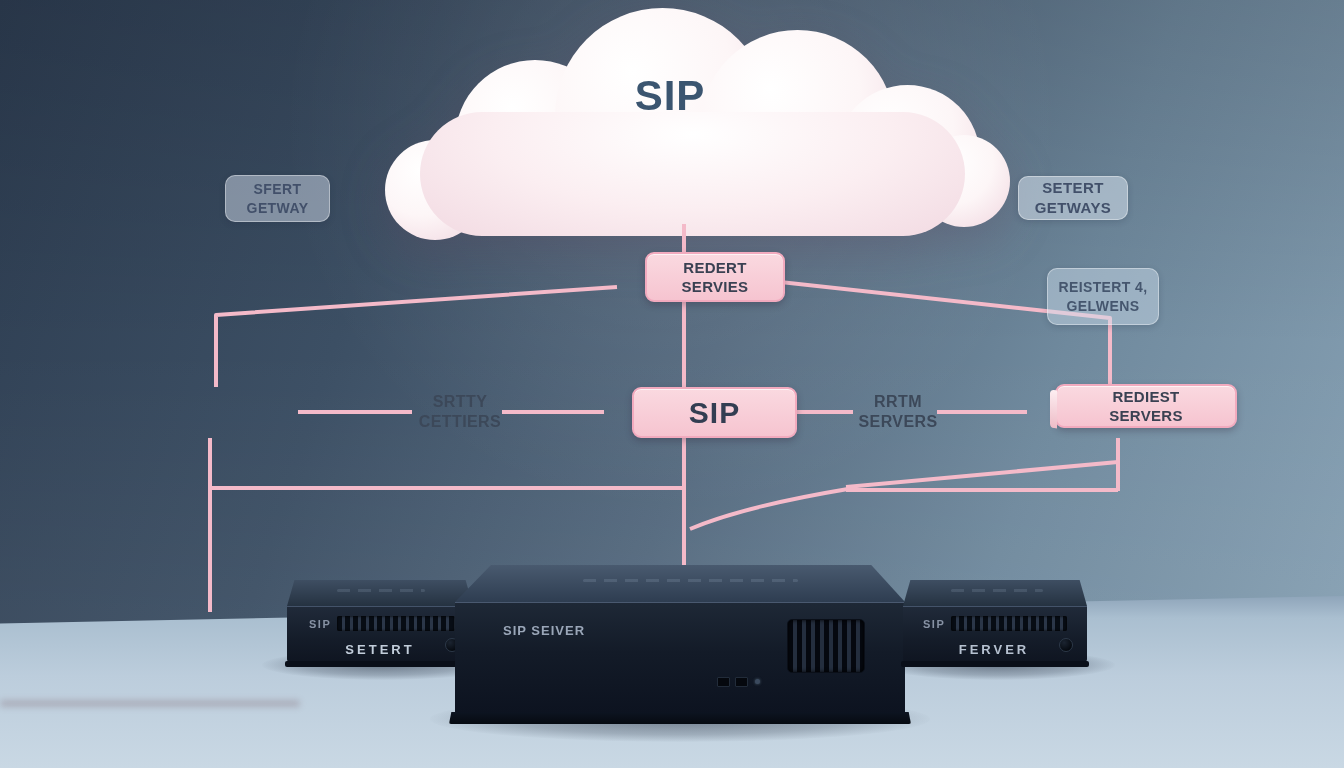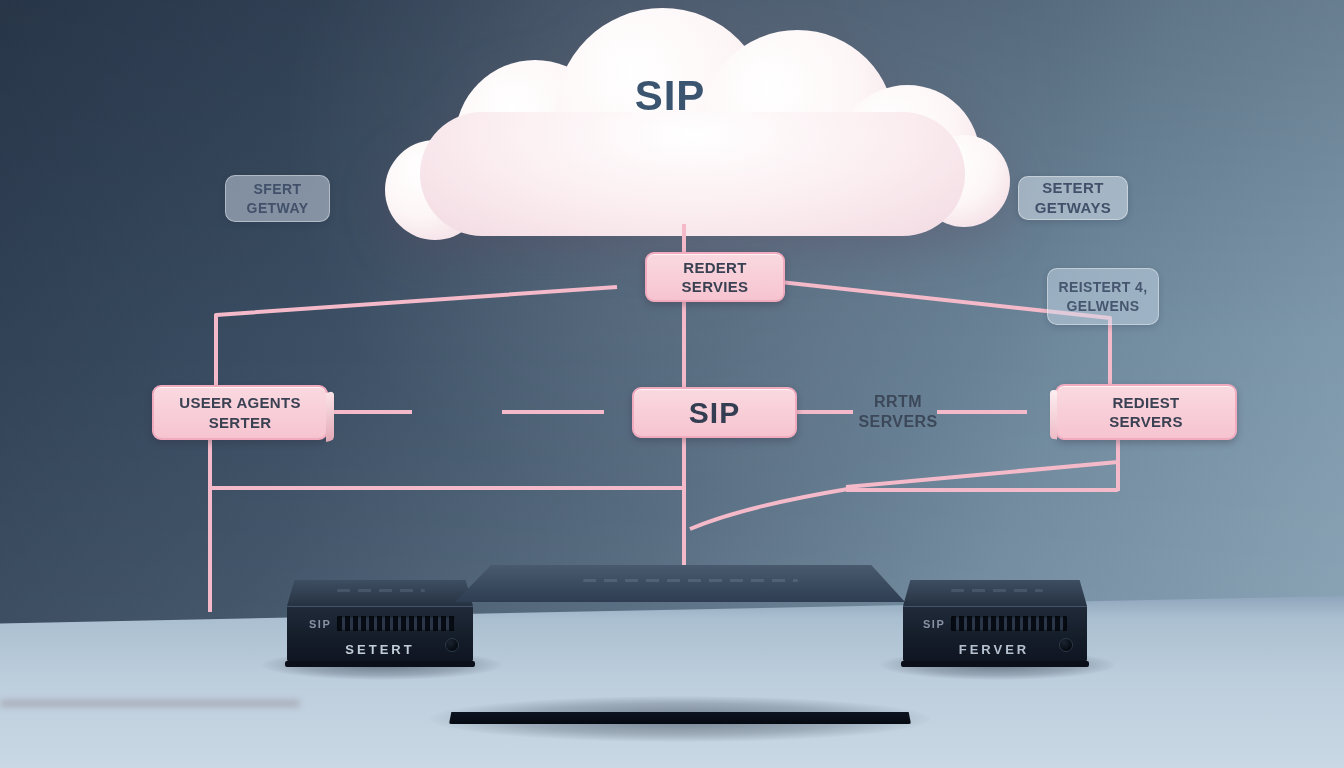--- a/index.html
+++ b/index.html
@@ -52,21 +52,21 @@
     margin-left:30px;
   }
   .node-label{white-space:pre-line;text-align:center;font-weight:700;font-size:15px;
     line-height:1.3;color:#3a4152;letter-spacing:0.3px;}
   .node.redirect{left:615px;top:252px;width:140px;height:50px;}
   .node.user-agents{left:122px;top:385px;width:176px;height:55px;}
   .node.user-agents::after{content:"";position:absolute;right:-8px;top:5px;width:8px;height:96%;
     background:linear-gradient(180deg,#fbe3e8,#e3aab8);transform:skewY(-14deg);border-radius:0 4px 4px 0;}
   .node.sip-core{left:602px;top:387px;width:165px;height:51px;}
   .node.sip-core .node-label{font-size:30px;letter-spacing:1px;color:#333e52;}
-  .node.rediest{left:1025px;top:384px;width:182px;height:56px;}
+  .node.rediest{left:1025px;top:384px;width:182px;height:44px;}
   .node.rediest::before{content:"";position:absolute;left:-7px;top:4px;width:7px;height:95%;
     background:linear-gradient(180deg,#fdeef1,#eebcc7);transform:skewY(10deg);border-radius:4px 0 0 4px;}
 
   
   .badge{
     position:absolute;z-index:4;display:flex;align-items:center;justify-content:center;
     border-radius:10px;box-sizing:border-box;
     background:rgba(203,213,228,0.52);border:1px solid rgba(255,255,255,0.38);
     box-shadow:0 2px 6px rgba(30,40,60,0.18);
   }
@@ -187,24 +187,20 @@
       <path d="M1118 490 L846 490"></path>
       <path d="M1118 462 L846 487"></path>
       <path d="M848 489 C 800 497 735 510 690 529"></path>
     </g>
   </svg>
 
   <div class="node redirect">
     <span class="node-label">REDERT
 SERVIES</span>
   </div>
-  <div class="node user-agents">
-    <span class="node-label">USEER AGENTS
-SERTER</span>
-  </div>
   <div class="node sip-core">
     <span class="node-label">SIP</span>
   </div>
   <div class="node rediest">
     <span class="node-label">REDIEST
 SERVERS</span>
   </div>
 
   <div class="badge b-right">
     <span class="badge-label">SETERT
@@ -212,20 +208,22 @@
   </div>
   <div class="badge b-left">
     <span class="badge-label">SFERT
 GETWAY</span>
   </div>
   <div class="badge b-register">
     <span class="badge-label">REISTERT 4,
 GELWENS</span>
   </div>
 
+  <div class="floatlbl srtty">SRTTY
+CETTIERS</div>
   <div class="floatlbl rrtm">RRTM
 SERVERS</div>
 
   <div class="shadow s-left"></div>
   <div class="shadow s-center"></div>
   <div class="shadow s-right"></div>
 
   <div class="server left">
     <div class="srv-top">
       <div class="dashes"></div>
@@ -236,20 +234,27 @@
       <span class="srv-label">SETERT</span>
       <div class="btn"></div>
     </div>
     <div class="base"></div>
   </div>
 
   <div class="server center">
     <div class="srv-top">
       <div class="dashes"></div>
     </div>
+    <div class="srv-front">
+      <span class="srv-label">SIP SEIVER</span>
+      <div class="grille"></div>
+      <div class="port p1"></div>
+      <div class="port p2"></div>
+      <div class="led"></div>
+    </div>
     <div class="base"></div>
   </div>
 
   <div class="server right">
     <div class="srv-top">
       <div class="dashes"></div>
     </div>
     <div class="srv-front">
       <span class="srv-tag">SIP</span>
       <div class="vents"></div>

